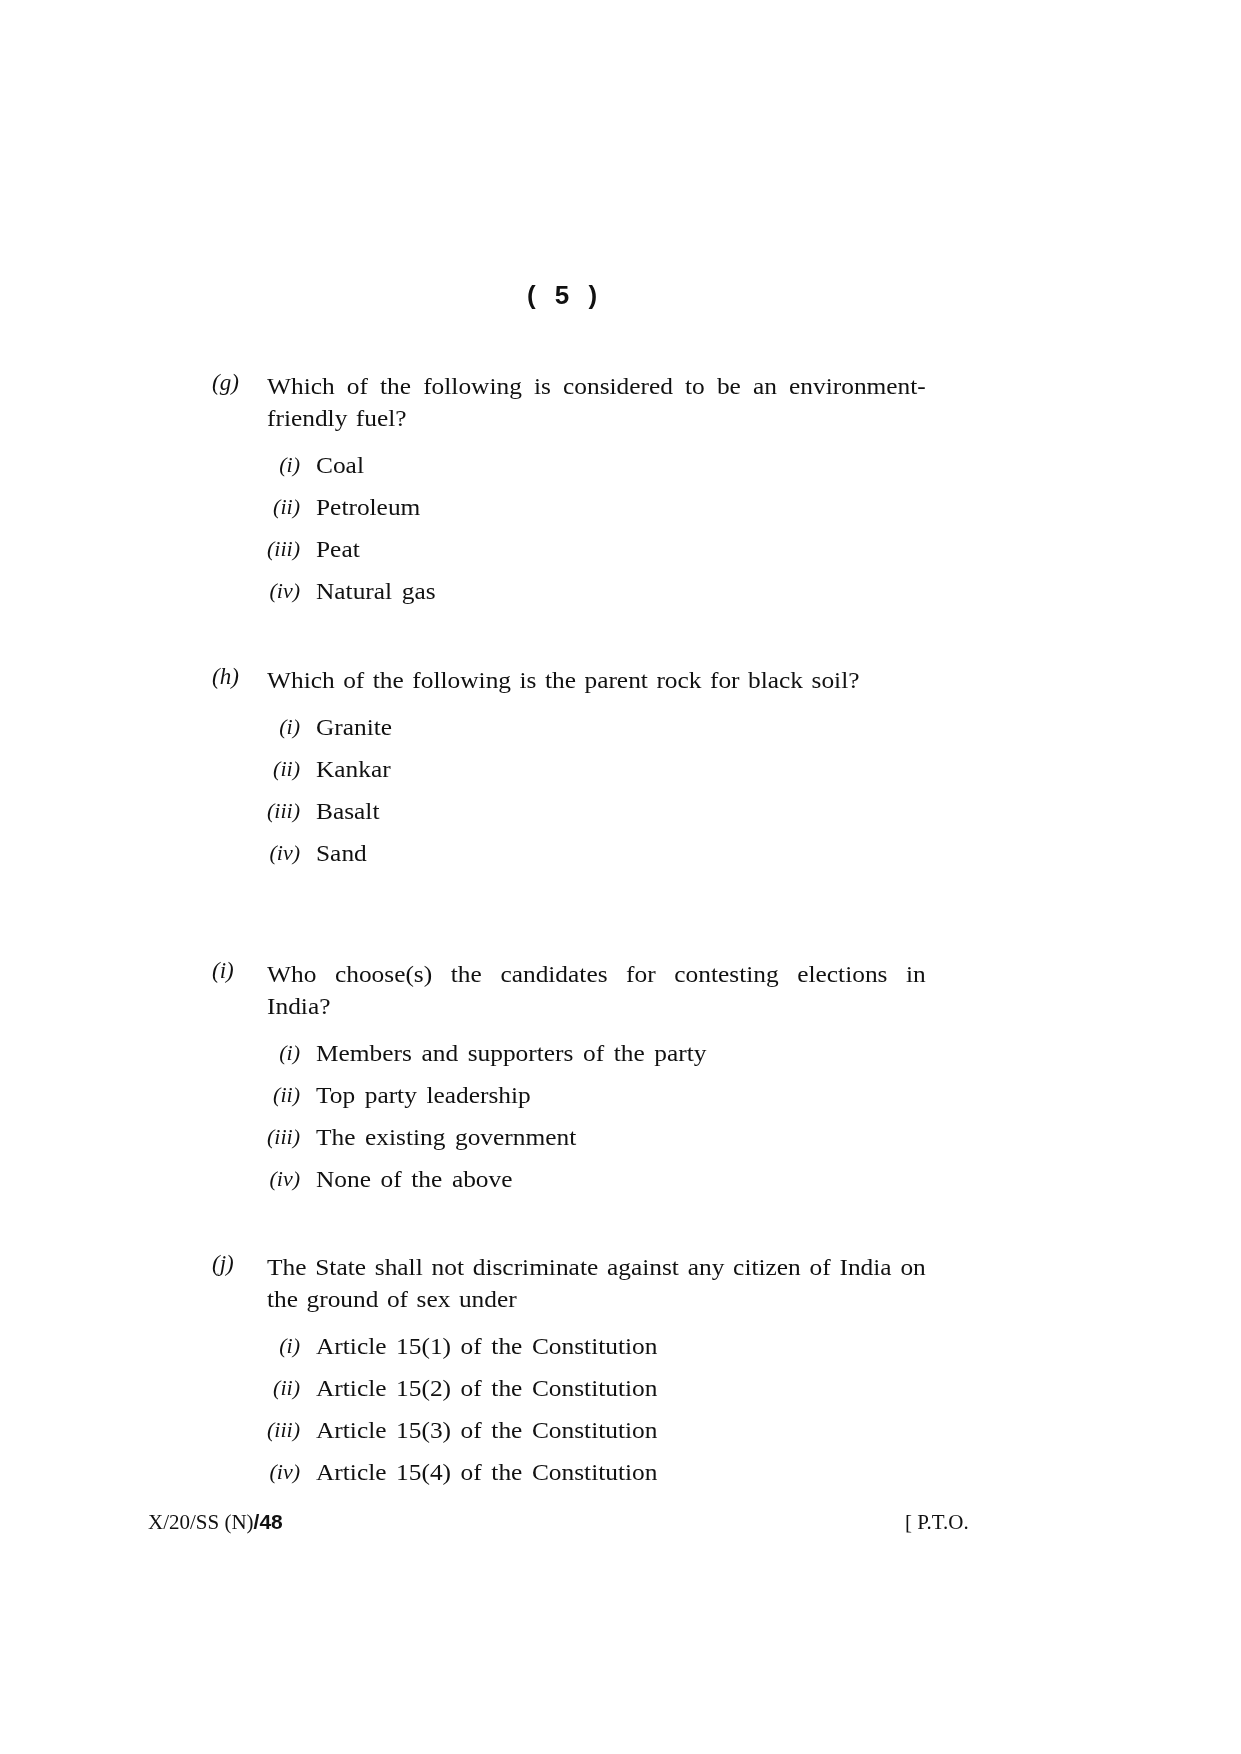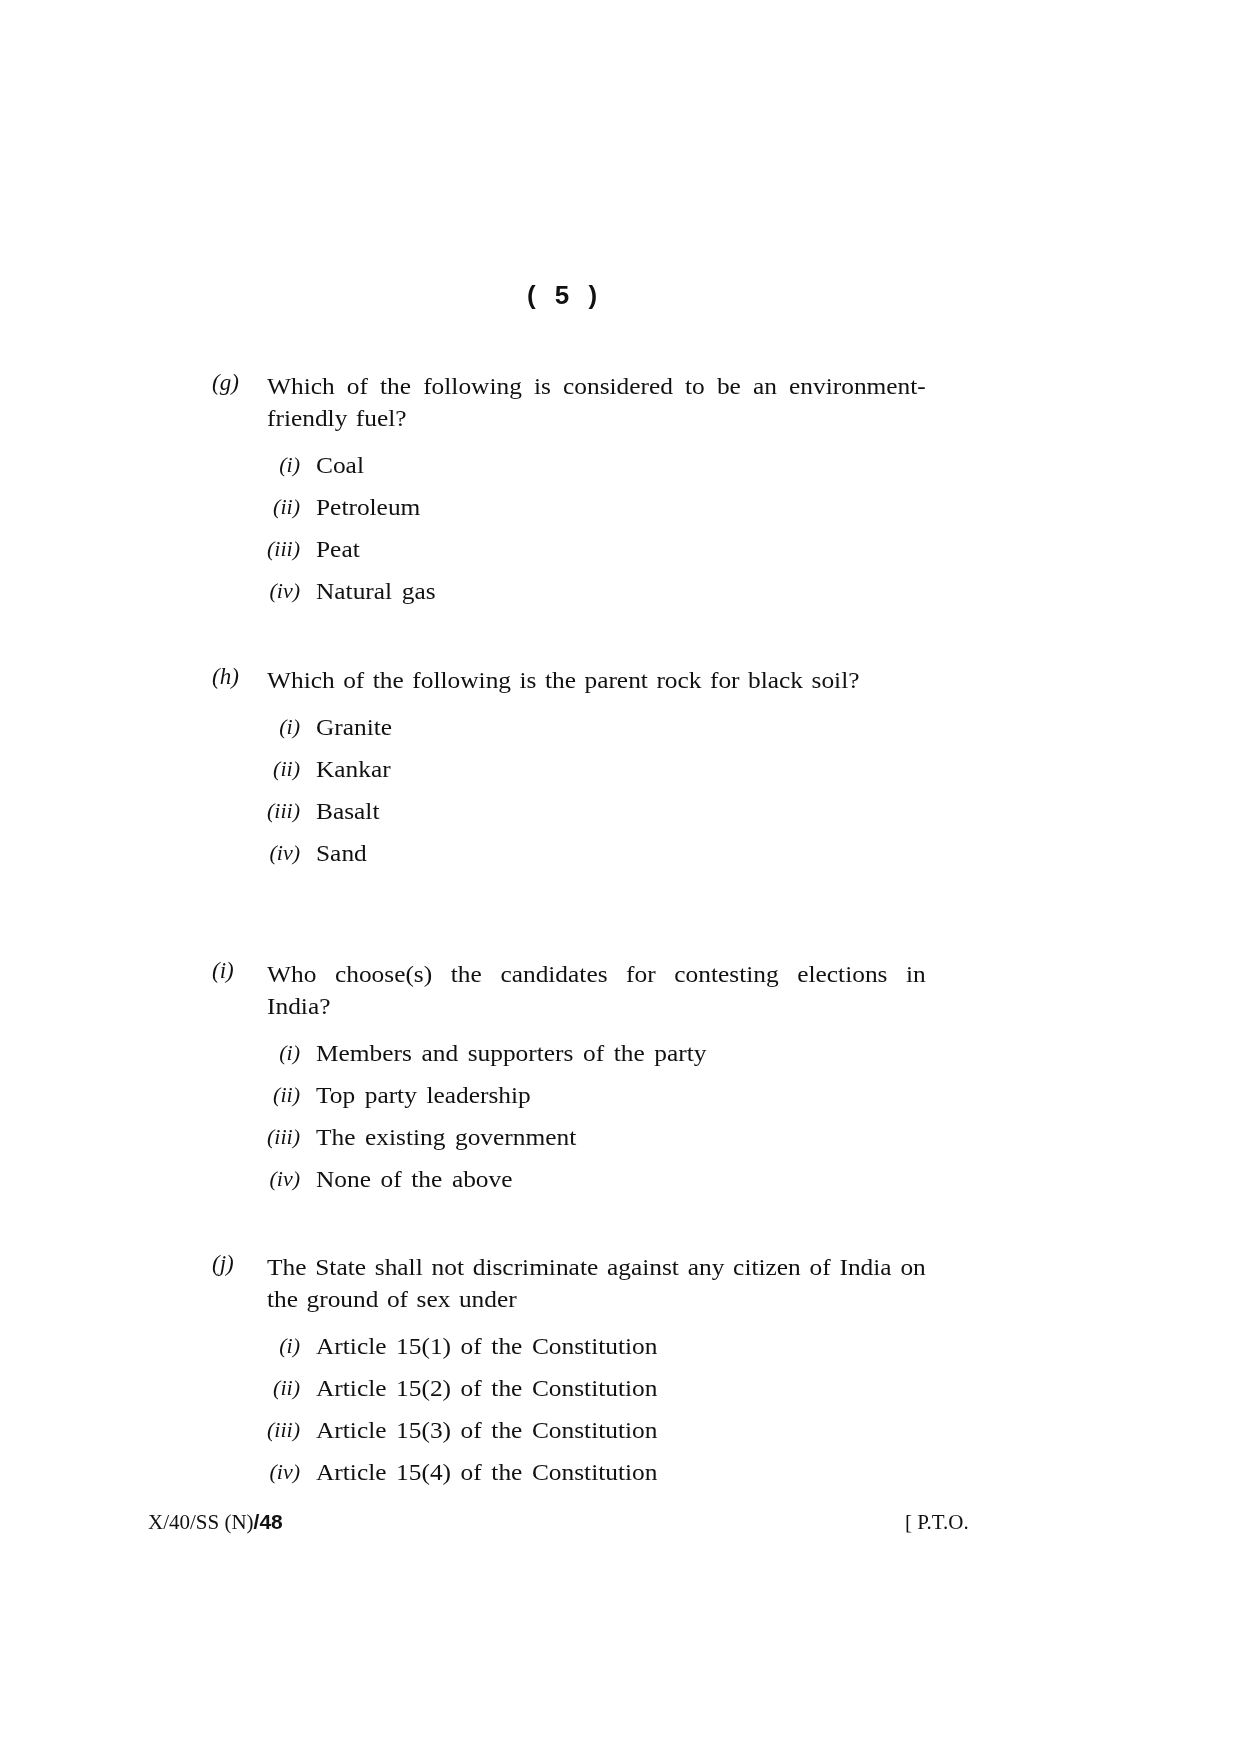--- a/index.html
+++ b/index.html
@@ -116,14 +116,14 @@
         <span class="opt-label">(iii)</span>
         <span class="opt-text">Article 15(3) of the Constitution</span>
       </div>
     <div class="option">
         <span class="opt-label">(iv)</span>
         <span class="opt-text">Article 15(4) of the Constitution</span>
       </div>
   </div>
 </div>
 
-<div class="footer-code"><span>X/40/SS (N)</span><span class="code-num">/48</span></div>
+<div class="footer-code"><span>X/20/SS (N)</span><span class="code-num">/48</span></div>
 <div class="footer-pto">[ P.T.O.</div>
 
 </body></html>

